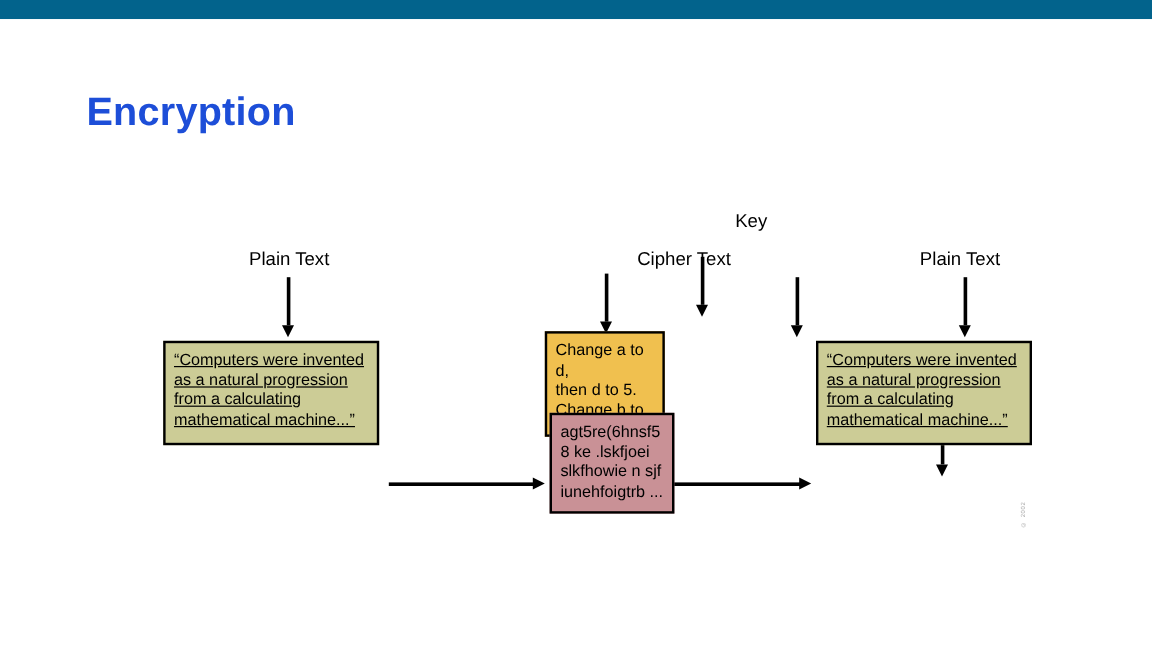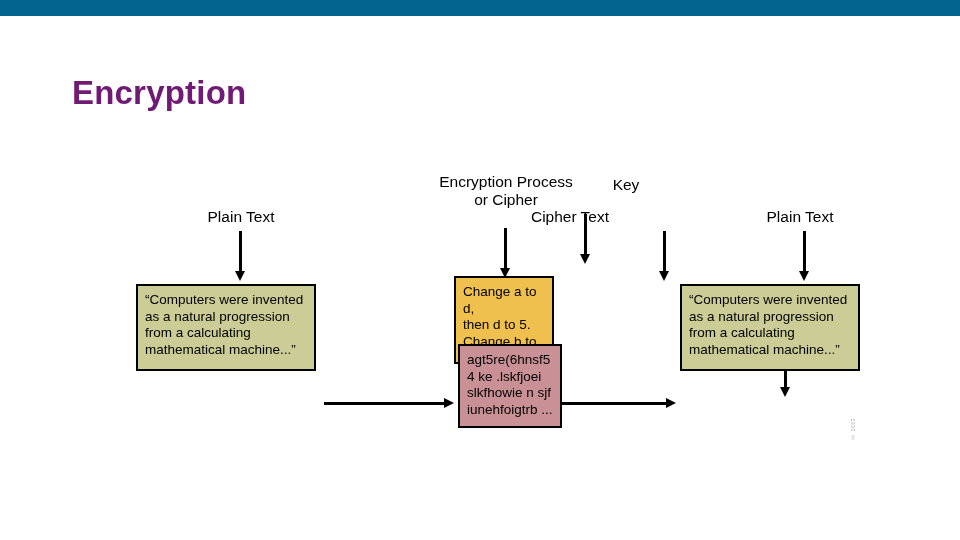--- a/index.html
+++ b/index.html
@@ -62,21 +62,21 @@
   .box {
     border: 2px solid #000000;
     box-sizing: border-box;
     color: #000000;
     font-size: 13.5px;
     line-height: 16.5px;
     padding: 6px 7px 4px 7px;
     white-space: pre-line;
     overflow: hidden;
   }
-  .box-plain  { background: #CCCC96; }
+  .box-plain  { background: #CCCC96; text-decoration: underline; }
   .box-cipher { background: #C99196; }
   .box-proc   { background: #F0C04F; }
   .box-key    { background: #BDCCEF; }
 
   
   .arrow-v {
     position: absolute;
     width: 11px;
   }
   .arrow-v .shaft {
@@ -125,28 +125,26 @@
     user-select: none;
   }
 </style>
 </head>
 <body style="background: rgb(255, 255, 255);">
 
 <div id="slide-top-bar" style="background: rgb(2, 99, 140);"></div>
 
 <div id="slide-body">
 
-  <div id="slide-title" style="color: #701a75;">Encryption</div>
+  <div id="slide-title" style="color: #1d4ed8;">Encryption</div>
 
   <div id="diagram">
 
     <div class="node caption" style="left:26px; top:32px; width:170px;">Plain Text</div>
 
-    <div class="node caption" style="left:276px; top:-3px; width:200px;">Encryption Process
-or Cipher</div>
 
     <div class="node caption" style="left:240px; top:32px; width:400px;">Cipher Text</div>
 
     <div class="node caption" style="left:406px; top:0; width:180px;">Key</div>
 
     <div class="node caption" style="left:510px; top:32px; width:320px;">Plain Text</div>
 
     <div class="node arrow-v" style="left:105px; top:55px; height:50px;">
       <div class="shaft" style="height:40px;"></div>
         <div class="head"></div>
@@ -197,21 +195,21 @@
 from a calculating
 mathematical machine...”</div>
 
     <div class="node box box-proc" style="left: 324px; top: 100px; width: 100px; height: 88px; background: rgb(240, 192, 79);">Change a to d,
 then d to 5.
 Change b to i,
 then i to t.
 etc ......</div>
 
     <div class="node box box-cipher" style="left: 328px; top: 168px; width: 104px; height: 84px; background: rgb(201, 145, 150);">agt5re(6hnsf5
-4 ke .lskfjoei
+8 ke .lskfjoei
 slkfhowie n sjf
 iunehfoigtrb ...</div>
 
 
     <div class="node box box-plain" style="left: 550px; top: 108px; width: 180px; height: 87px; background: rgb(204, 204, 150);">“Computers were invented
 as a natural progression
 from a calculating
 mathematical machine...”</div>
 
     <div id="attribution">© 2002</div>

